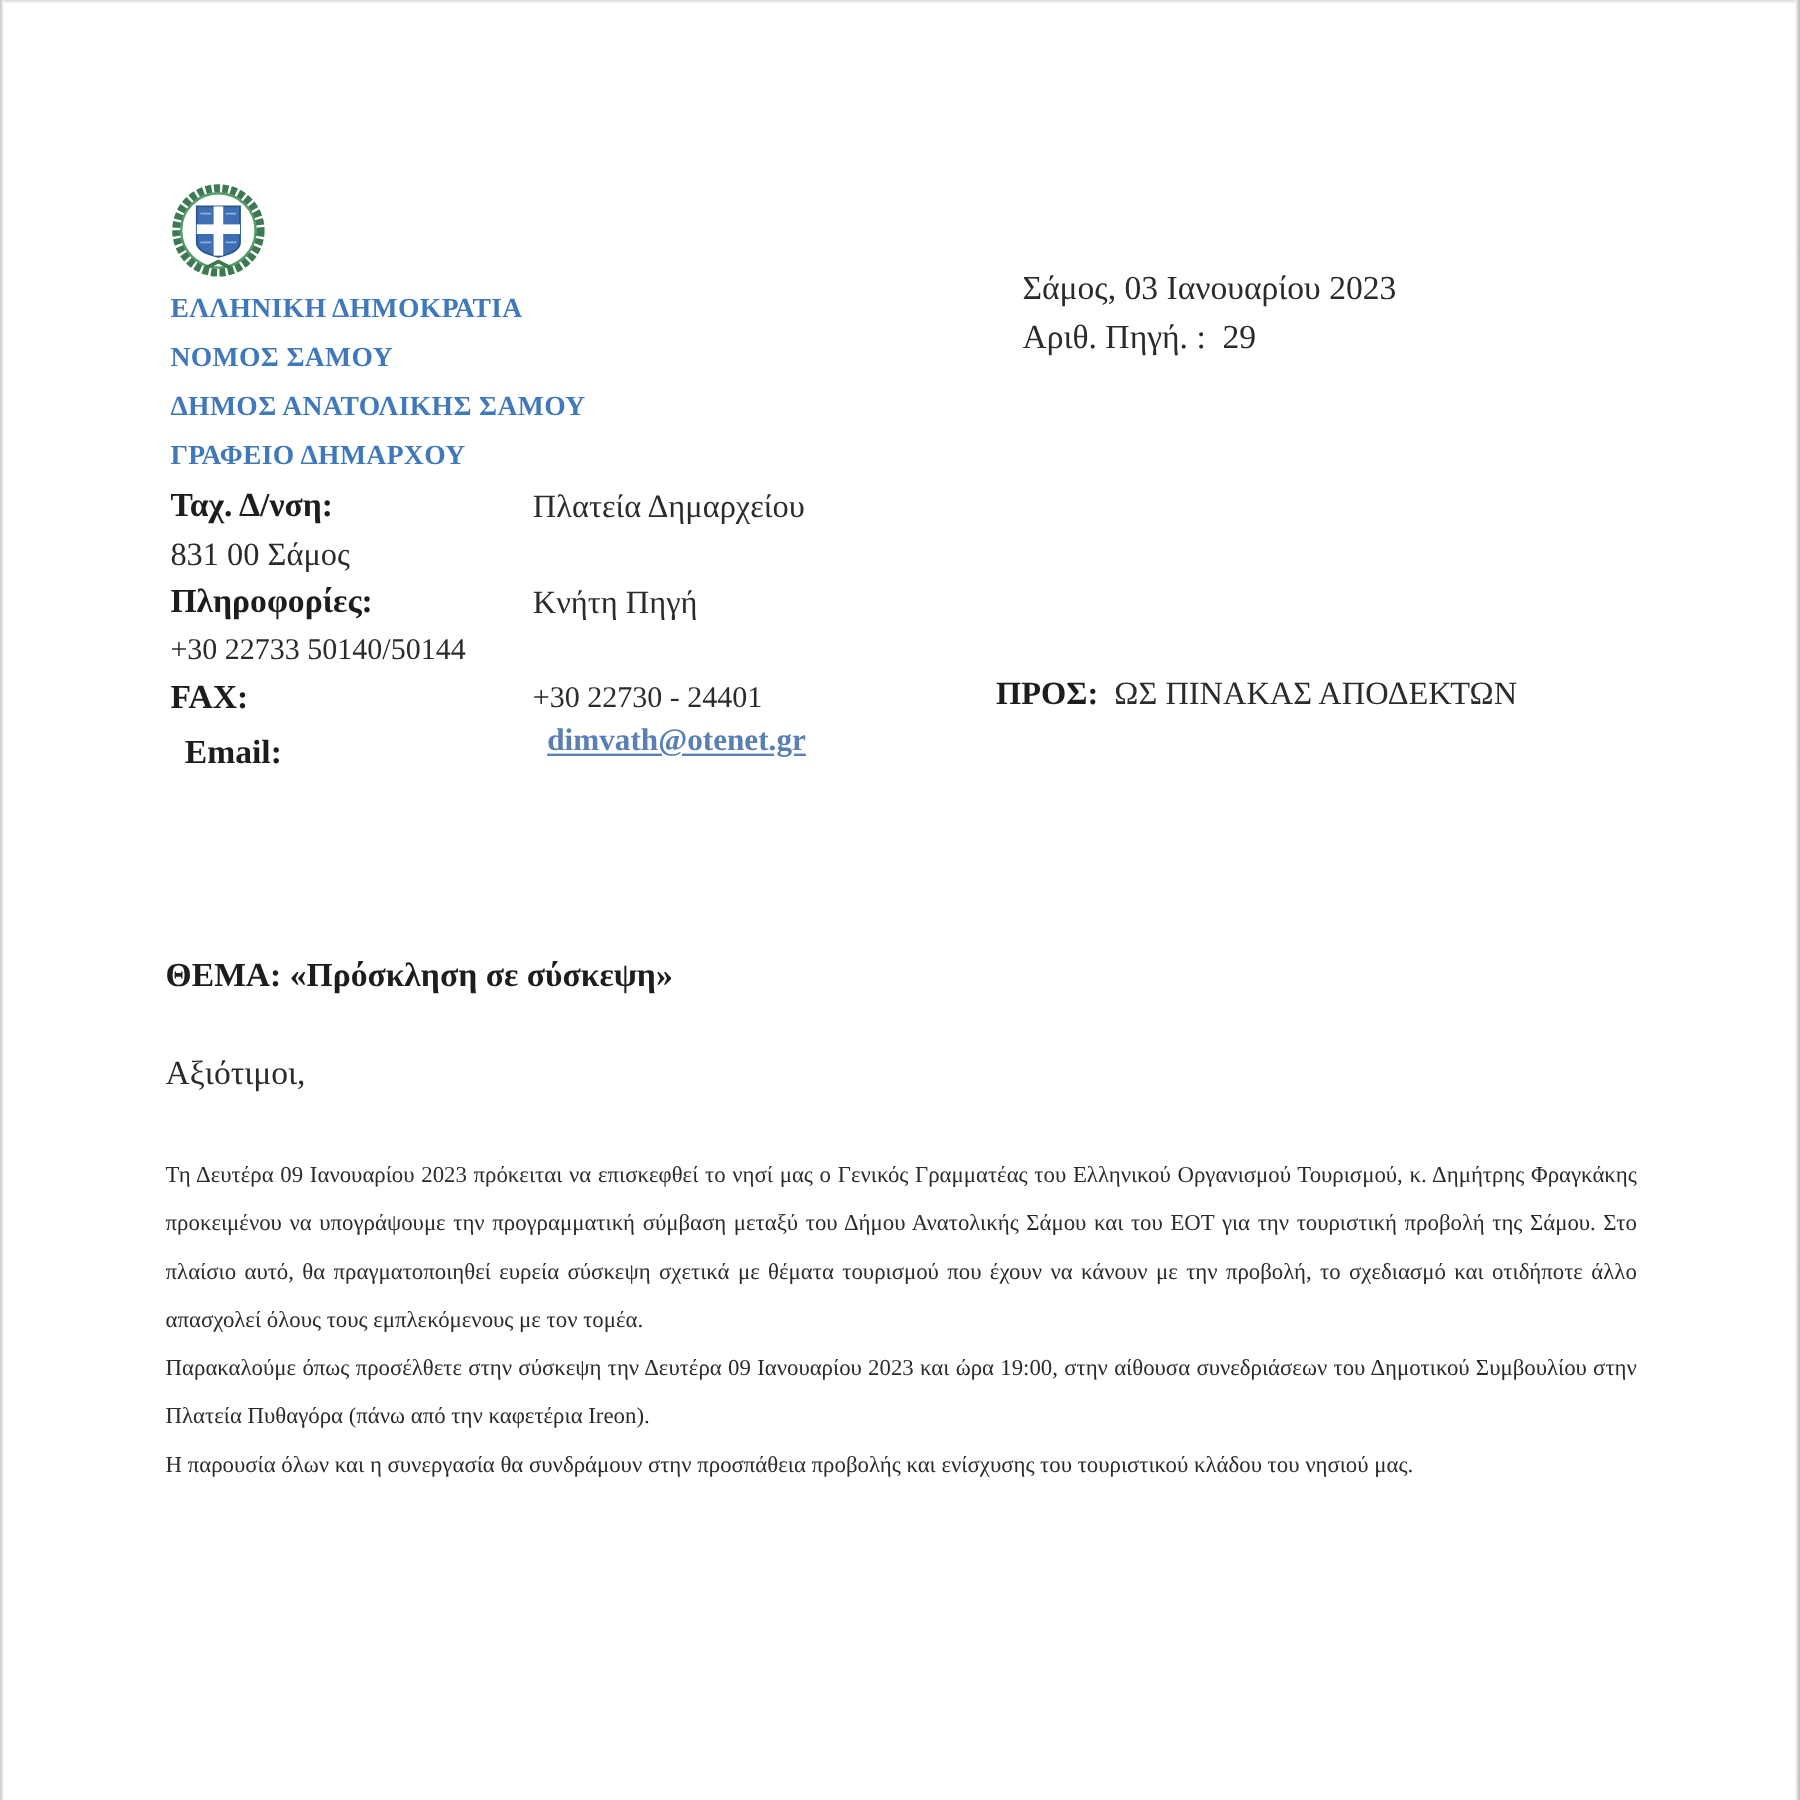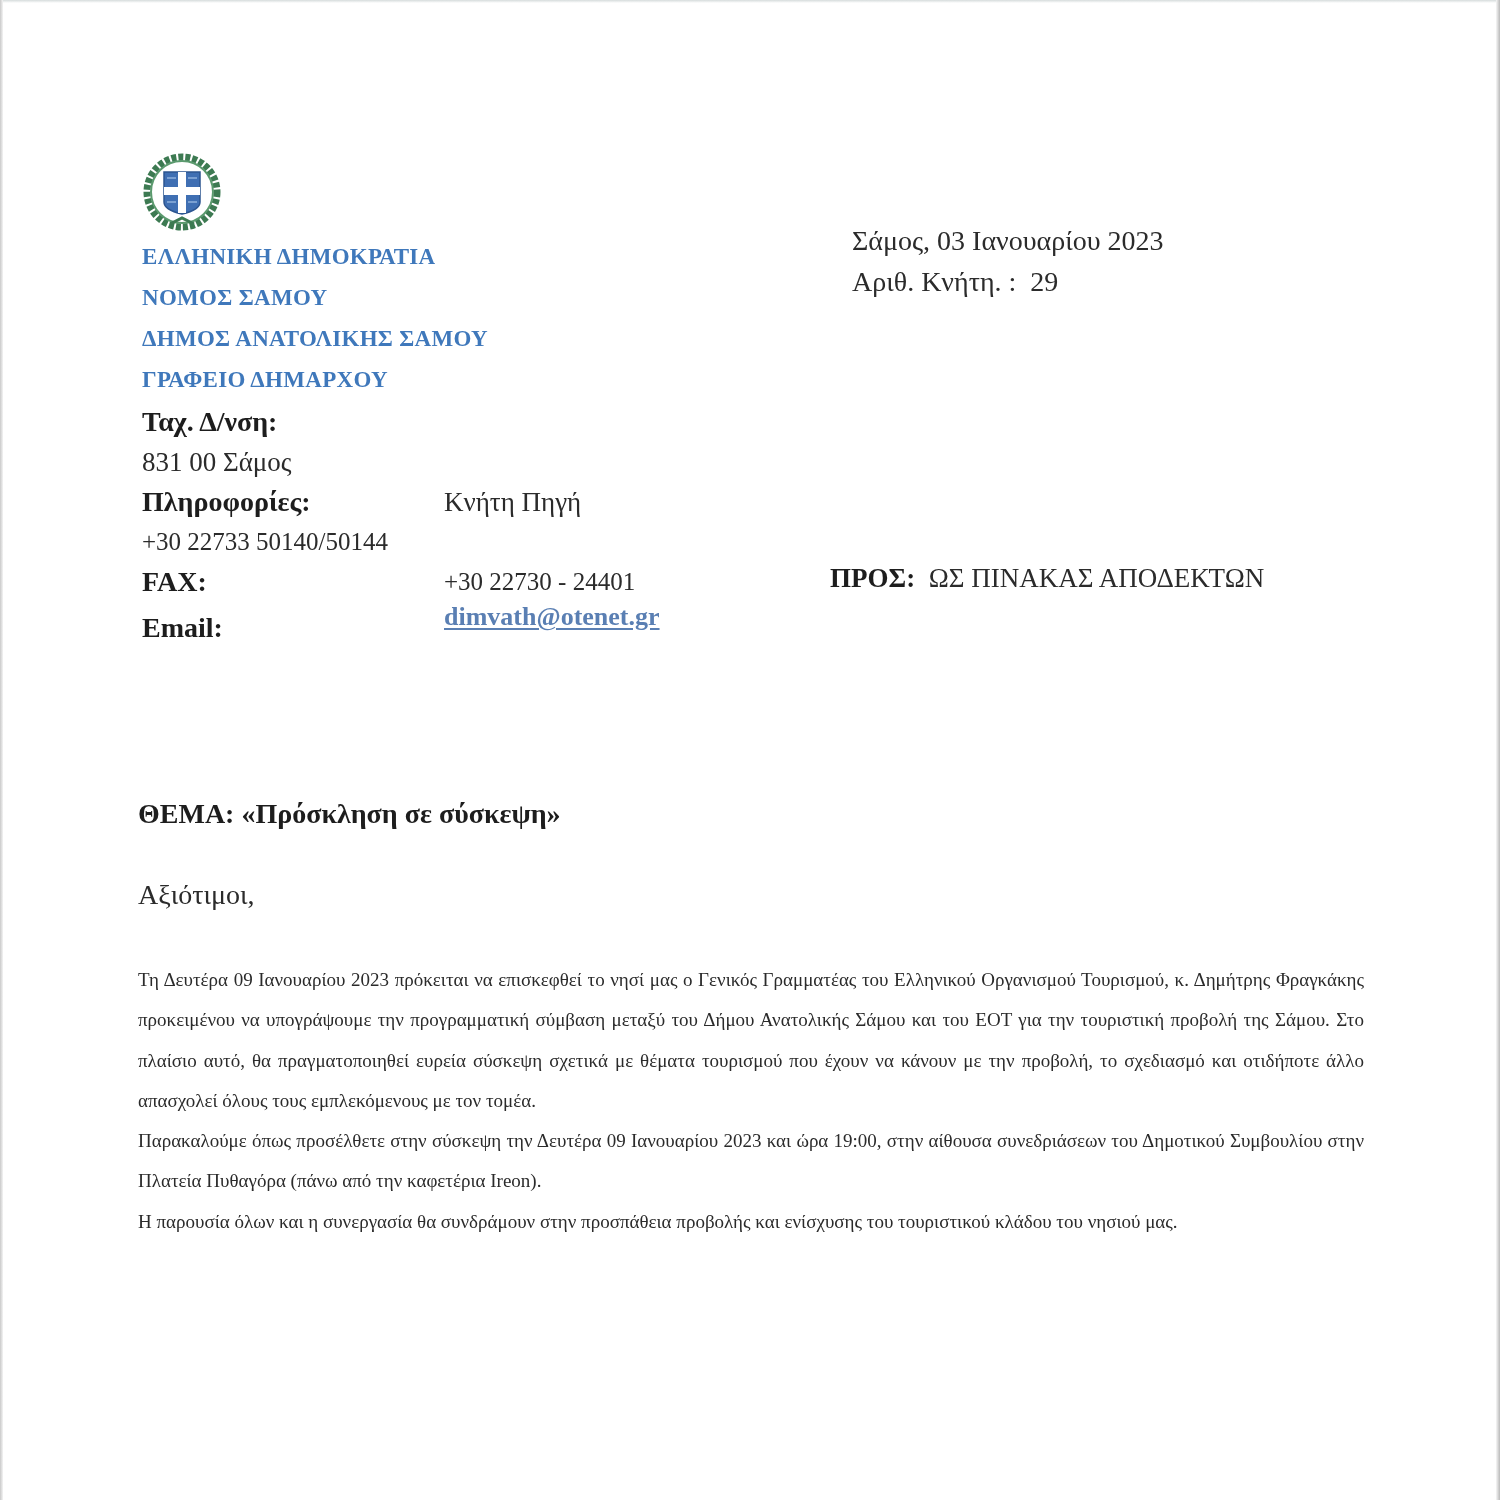--- a/index.html
+++ b/index.html
@@ -151,47 +151,48 @@
 <div class="org-lines">
   <div>ΕΛΛΗΝΙΚΗ ΔΗΜΟΚΡΑΤΙΑ</div>
   <div>ΝΟΜΟΣ ΣΑΜΟΥ</div>
   <div>ΔΗΜΟΣ ΑΝΑΤΟΛΙΚΗΣ ΣΑΜΟΥ</div>
   <div>ΓΡΑΦΕΙΟ ΔΗΜΑΡΧΟΥ</div>
 </div>
 
 <div class="contact">
   <div class="contact-row">
     <span class="contact-label">Ταχ. Δ/νση:</span>
+    <span class="contact-value">Πλατεία Δημαρχείου</span>
   </div>
   <div class="contact-row">
     <span class="contact-value">831 00  Σάμος</span>
   </div>
   <div class="contact-row">
     <span class="contact-label">Πληροφορίες:</span>
     <span class="contact-value">Κνήτη Πηγή</span>
   </div>
   <div class="contact-row phone">
     <span class="contact-value">+30 22733 50140/50144</span>
   </div>
   <div class="contact-row fax">
     <span class="contact-label">FAX:</span>
     <span class="contact-value">+30 22730 - 24401</span>
   </div>
   <div class="contact-row email">
-    <span class="contact-label" style="padding-top:6px;">Email:</span>
+    <span class="contact-label" style="padding-top:6px;margin-left:12px;">Email:</span>
     <span class="contact-value">
       <a class="email-link">dimvath@otenet.gr</a>
     </span>
   </div>
 </div>
 
 <div class="meta">
   <div>Σάμος, 03 Ιανουαρίου 2023</div>
   <div>
-    <span>Αριθ. Κνήτη. :</span>&nbsp;&nbsp;<span>29</span>
+    <span>Αριθ. Πηγή. :</span>&nbsp;&nbsp;<span>29</span>
   </div>
 </div>
 
 <div class="recipients">
   <span class="to-label">ΠΡΟΣ:</span>&nbsp;
   <span>ΩΣ ΠΙΝΑΚΑΣ ΑΠΟΔΕΚΤΩΝ</span>
 </div>
 
 <div class="subject">ΘΕΜΑ: «Πρόσκληση σε σύσκεψη»</div>
 

